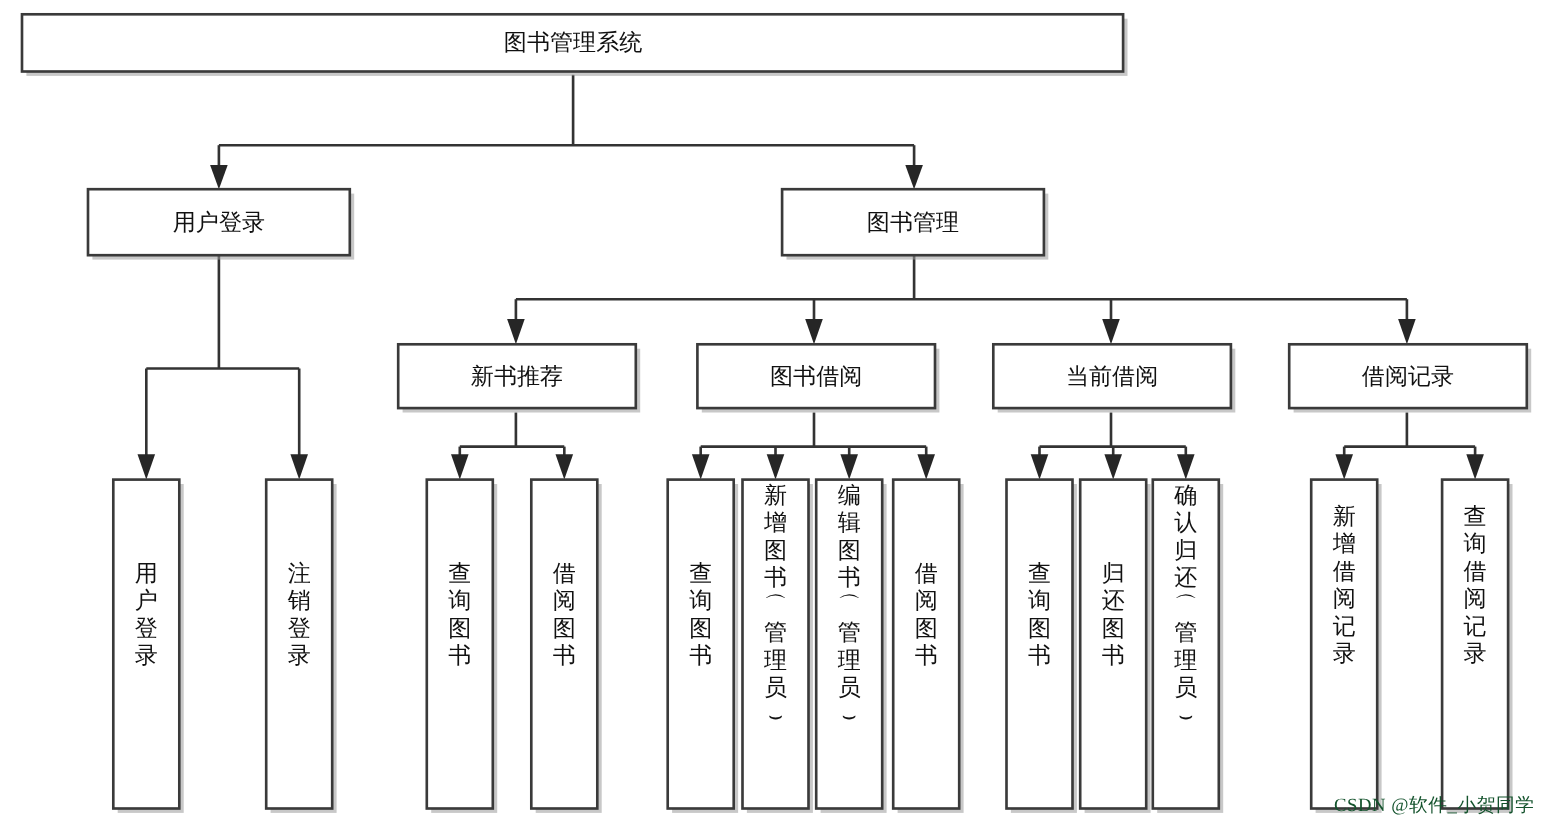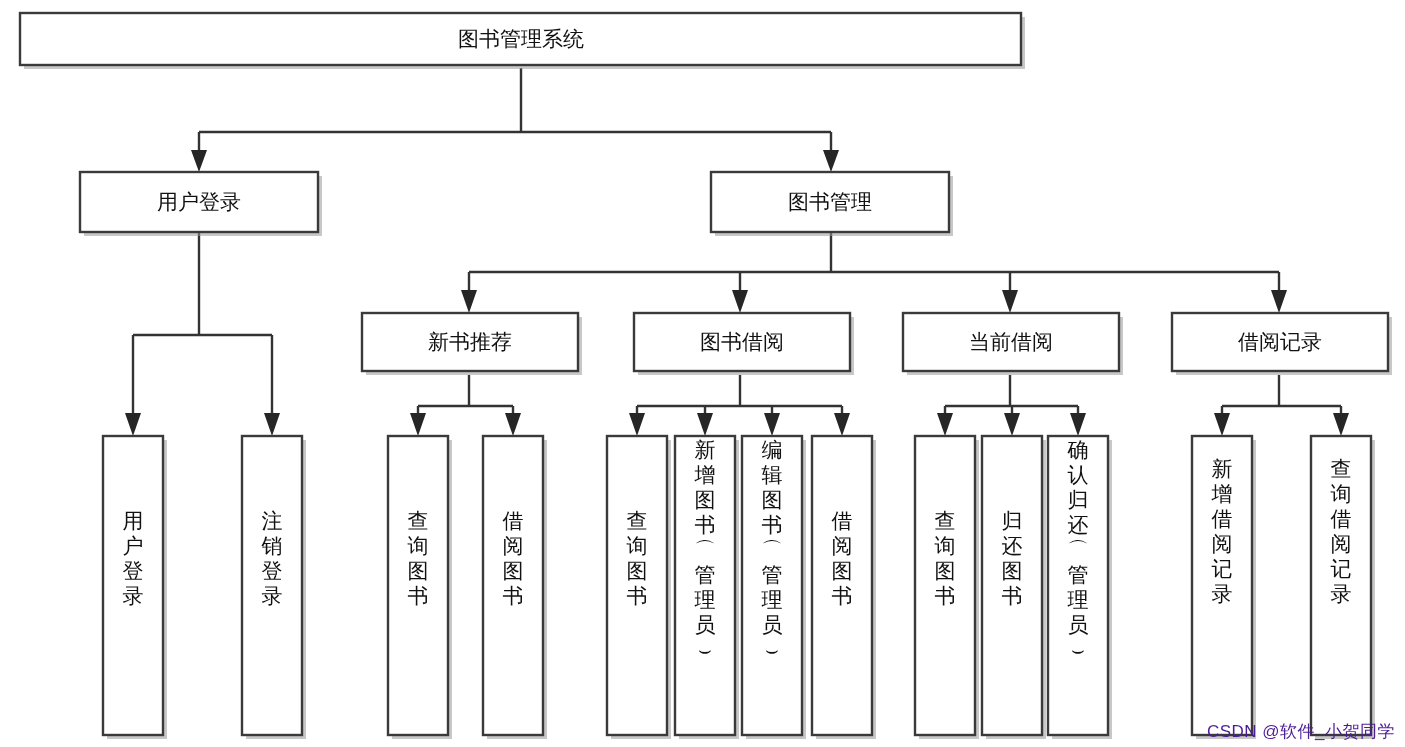--- a/index.html
+++ b/index.html
@@ -55,23 +55,23 @@
   .node-label-v {
     font-family: "DejaVu Sans", "Liberation Sans", sans-serif;
     font-size: 21px;
     fill: #111111;
     text-anchor: middle;
   }
   .watermark-text {
     position: absolute;
     right: 10px;
     bottom: 4px;
-    font-family: Liberation Sans, sans-serif;
+    font-family: Liberation Serif, serif;
     font-size: 17px;
-    color: #4c1d95;
+    color: #14532d;
     white-space: nowrap;
     letter-spacing: 0.5px;
   }
 </style>
 </head>
 <body>
 
 <div id="diagram-root">
 
   <svg id="flow" viewBox="0 0 1405 747">

